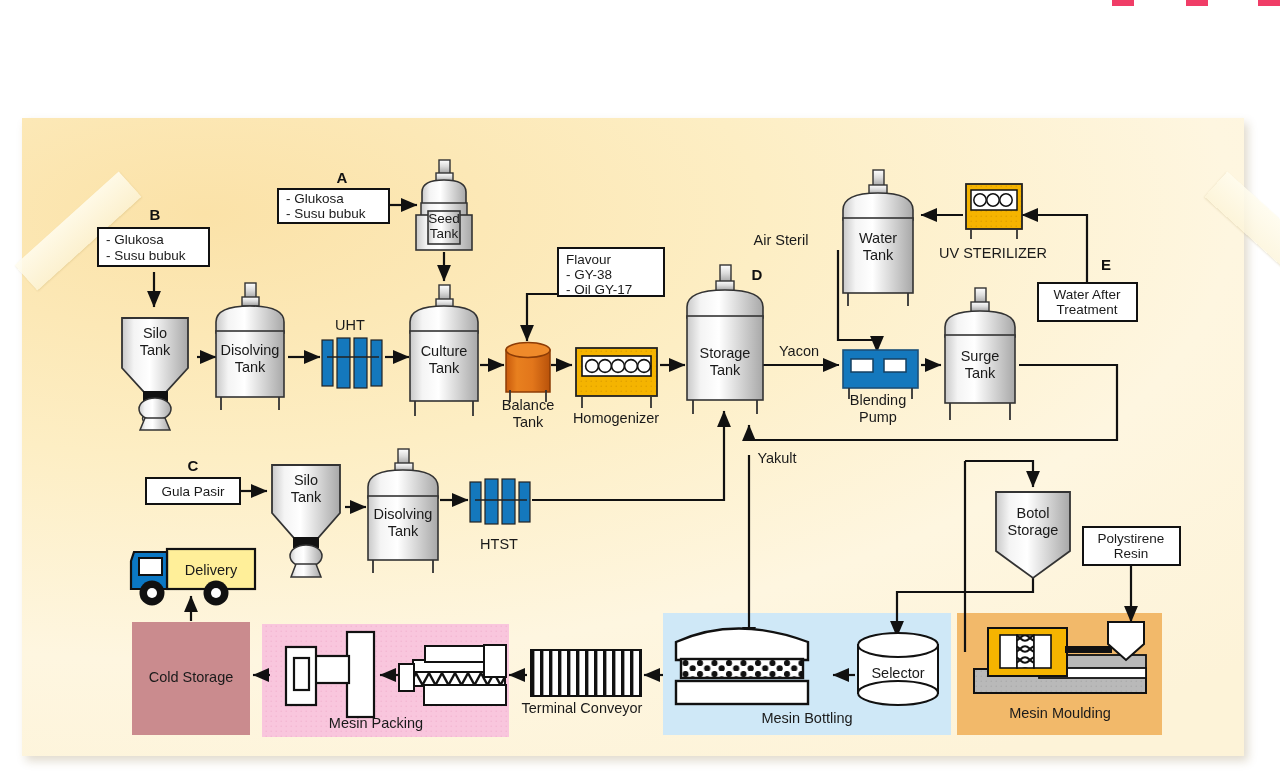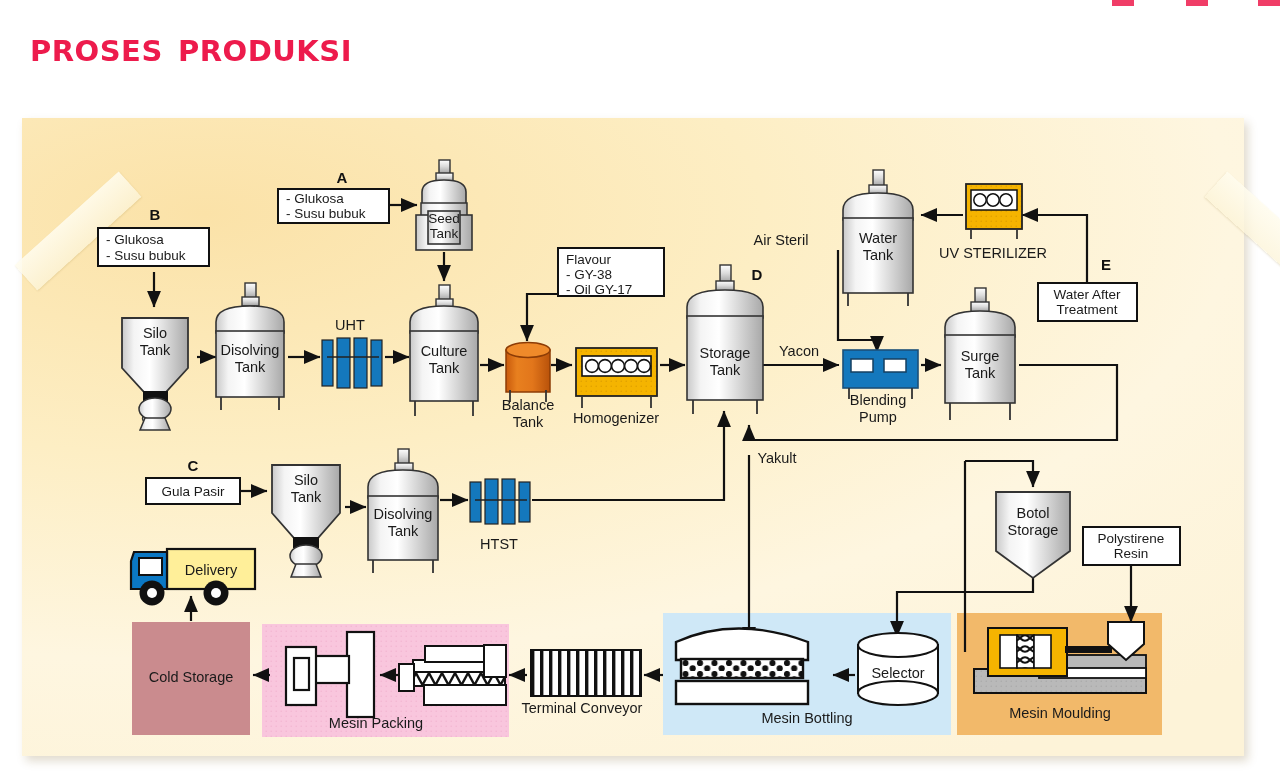--- a/index.html
+++ b/index.html
@@ -47,21 +47,20 @@
   .lbl-sm { font-family:"Liberation Sans", sans-serif; font-size:13.5px; fill:#1a1a1a; }
   .lbl-b { font-family:"Liberation Sans", sans-serif; font-size:15px; font-weight:bold; fill:#111; }
   .lbl-cap { font-family:"Liberation Sans", sans-serif; font-size:14.5px; fill:#1a1a1a; }
   .flow { stroke:#111; stroke-width:2.2; fill:none; }
 </style>
 </head>
 <body>
 
 <div id="stage">
 
-  <div id="title">Proses Produksi</div>
   <div id="topticks">
     <i style="left:2px"></i>
       <i style="left:76px"></i>
       <i style="left:148px"></i>
   </div>
 
   <div id="paper">
     <div class="tape" id="tape-tl"></div>
     <div class="tape" id="tape-tr"></div>
 

